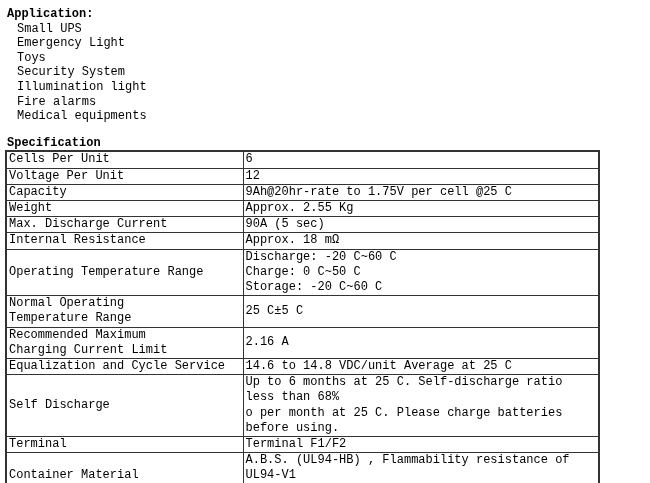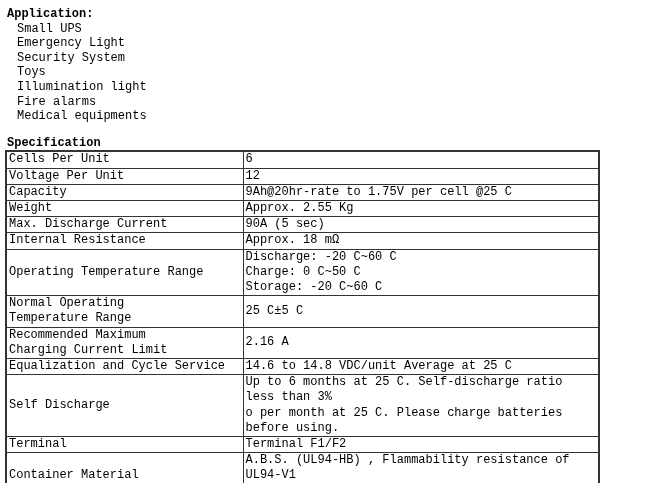--- a/index.html
+++ b/index.html
@@ -51,22 +51,22 @@
 </head>
 <body>
 
 <div class="page">
 
   <div class="heading">Application:</div>
 
   <div id="app-list">
       <div class="app-item">Small UPS</div>
       <div class="app-item">Emergency Light</div>
+      <div class="app-item">Toys</div>
       <div class="app-item">Security System</div>
-      <div class="app-item">Toys</div>
       <div class="app-item">Illumination light</div>
       <div class="app-item">Fire alarms</div>
       <div class="app-item">Medical equipments</div>
     </div>
 
   <div class="heading spec-heading">Specification</div>
 
   <table class="spec-table">
     <colgroup>
       <col class="c-label">
@@ -112,21 +112,21 @@
           <td>Recommended Maximum
 Charging Current Limit</td>
           <td>2.16 A</td>
         </tr>
         <tr>
           <td>Equalization and Cycle Service</td>
           <td>14.6 to 14.8 VDC/unit Average at 25 C</td>
         </tr>
         <tr>
           <td>Self Discharge</td>
-          <td>Up to 6 months at 25 C. Self-discharge ratio less than 3%
+          <td>Up to 6 months at 25 C. Self-discharge ratio less than 68%
 o per month at 25 C. Please charge batteries before using.</td>
         </tr>
         <tr>
           <td>Terminal</td>
           <td>Terminal F1/F2</td>
         </tr>
         <tr>
           <td>Container Material</td>
           <td>A.B.S. (UL94-HB) , Flammability resistance of UL94-V1
 can be available upon request.</td>

